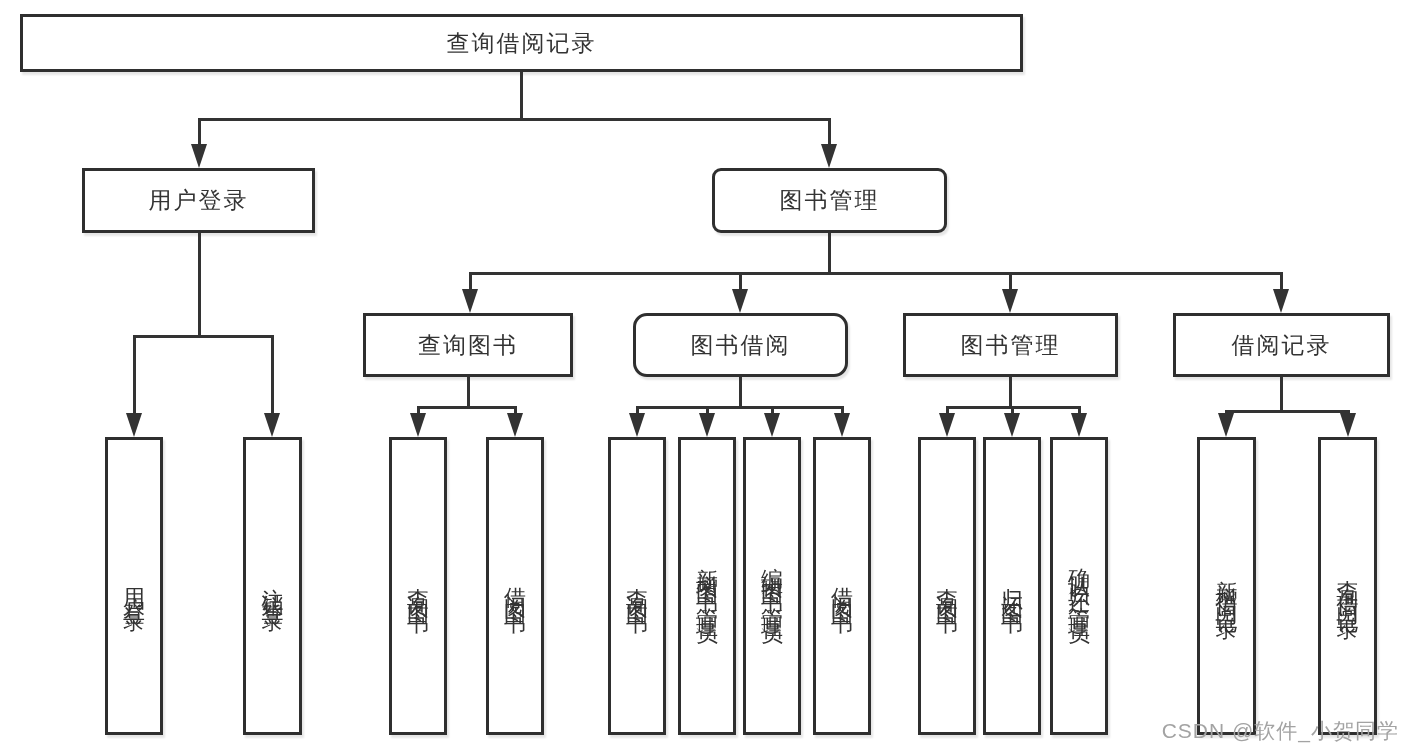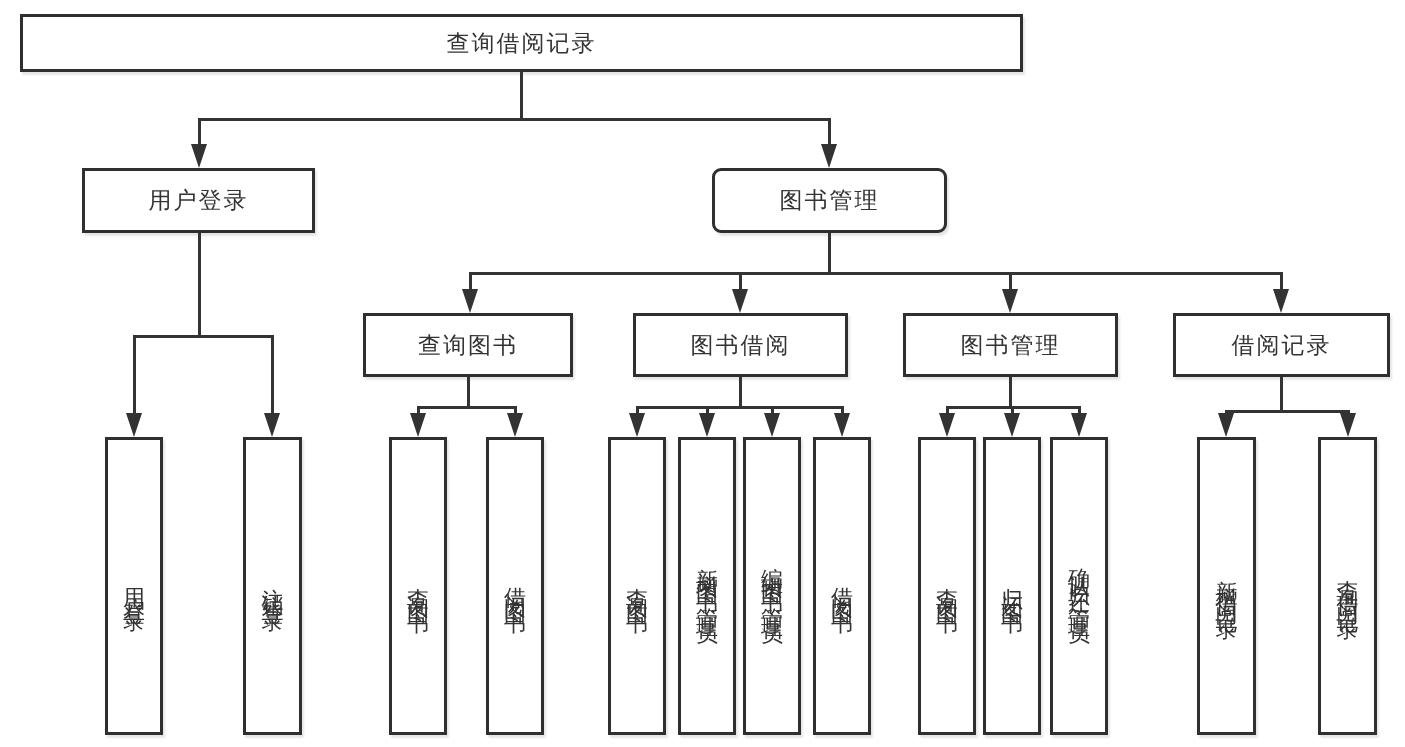--- a/index.html
+++ b/index.html
@@ -64,33 +64,34 @@
     font-size: 21px;
     letter-spacing: 1px;
     color: var(--wm);
     z-index: 10;
   }
 </style>
 </head>
 <body>
 
 <div id="canvas">
+  <div id="watermark">CSDN @软件_小贺同学</div>
 <div class="node horiz" style="left: 20px; top: 14px; width: 1003px; height: 58px;">
       <span class="label">查询借阅记录</span>
     </div>
     <div class="node horiz" style="left: 82px; top: 168px; width: 233px; height: 65px;">
       <span class="label">用户登录</span>
     </div>
     <div class="node horiz" style="left: 712px; top: 168px; width: 235px; height: 65px; border-radius: 9px;">
       <span class="label">图书管理</span>
     </div>
     <div class="node horiz" style="left: 363px; top: 313px; width: 210px; height: 64px;">
       <span class="label">查询图书</span>
     </div>
-    <div class="node horiz" style="left: 633px; top: 313px; width: 215px; height: 64px;">
+    <div class="node horiz" style="left: 633px; top: 313px; width: 215px; height: 64px; border-radius: 14px;">
       <span class="label">图书借阅</span>
     </div>
     <div class="node horiz" style="left: 903px; top: 313px; width: 215px; height: 64px;">
       <span class="label">图书管理</span>
     </div>
     <div class="node horiz" style="left: 1173px; top: 313px; width: 217px; height: 64px;">
       <span class="label">借阅记录</span>
     </div>
     <div class="node vert" style="left: 105px; top: 437px; width: 58px; height: 298px;">
       <span class="label">用户登录</span>

